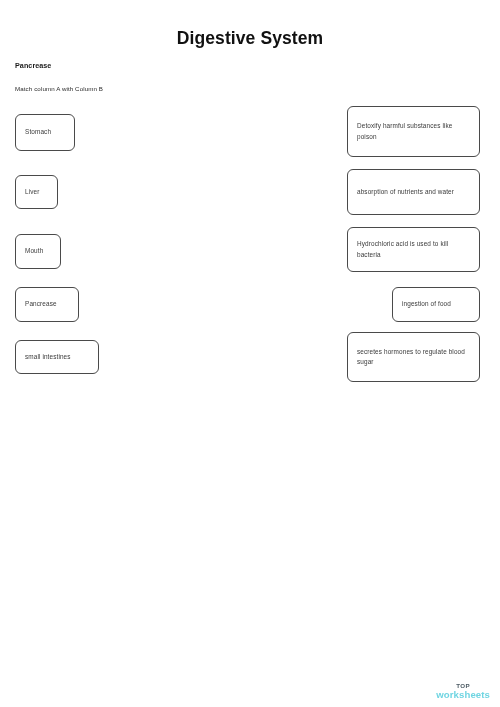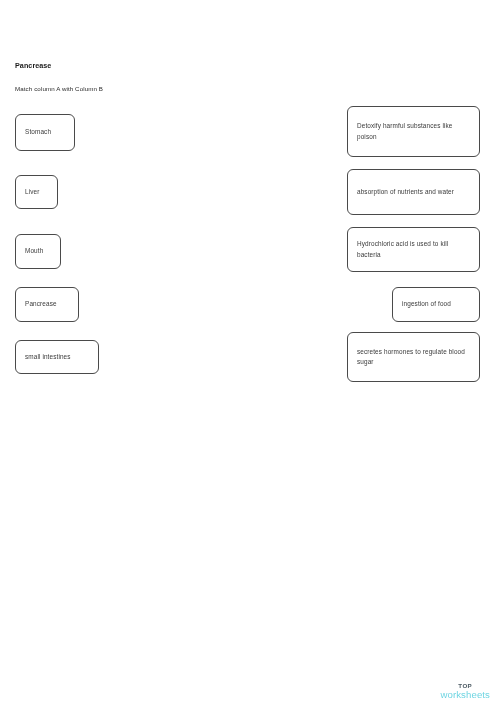--- a/index.html
+++ b/index.html
@@ -102,30 +102,31 @@
     display: block;
     font-size: 6.2px;
     font-weight: bold;
     color: #4c5a63;
     letter-spacing: 0.4px;
     margin-bottom: 1px;
   }
   .logo-worksheets {
     display: block;
     font-size: 9.6px;
-    font-weight: normal;
+    font-weight: bold;
     color: #6fd5e2;
     letter-spacing: 0.1px;
   }
 </style>
 </head>
 <body>
 
 <div class="page">
 
+  <div class="worksheet-title">Digestive System</div>
 
   <div class="section-heading">Pancrease</div>
 
   <div class="instruction">Match column A with Column B</div>
 
   <div class="col-a">
     <div class="match-box box-stomach">
       <span class="box-label">Stomach</span>
     </div>
     <div class="match-box box-liver">

